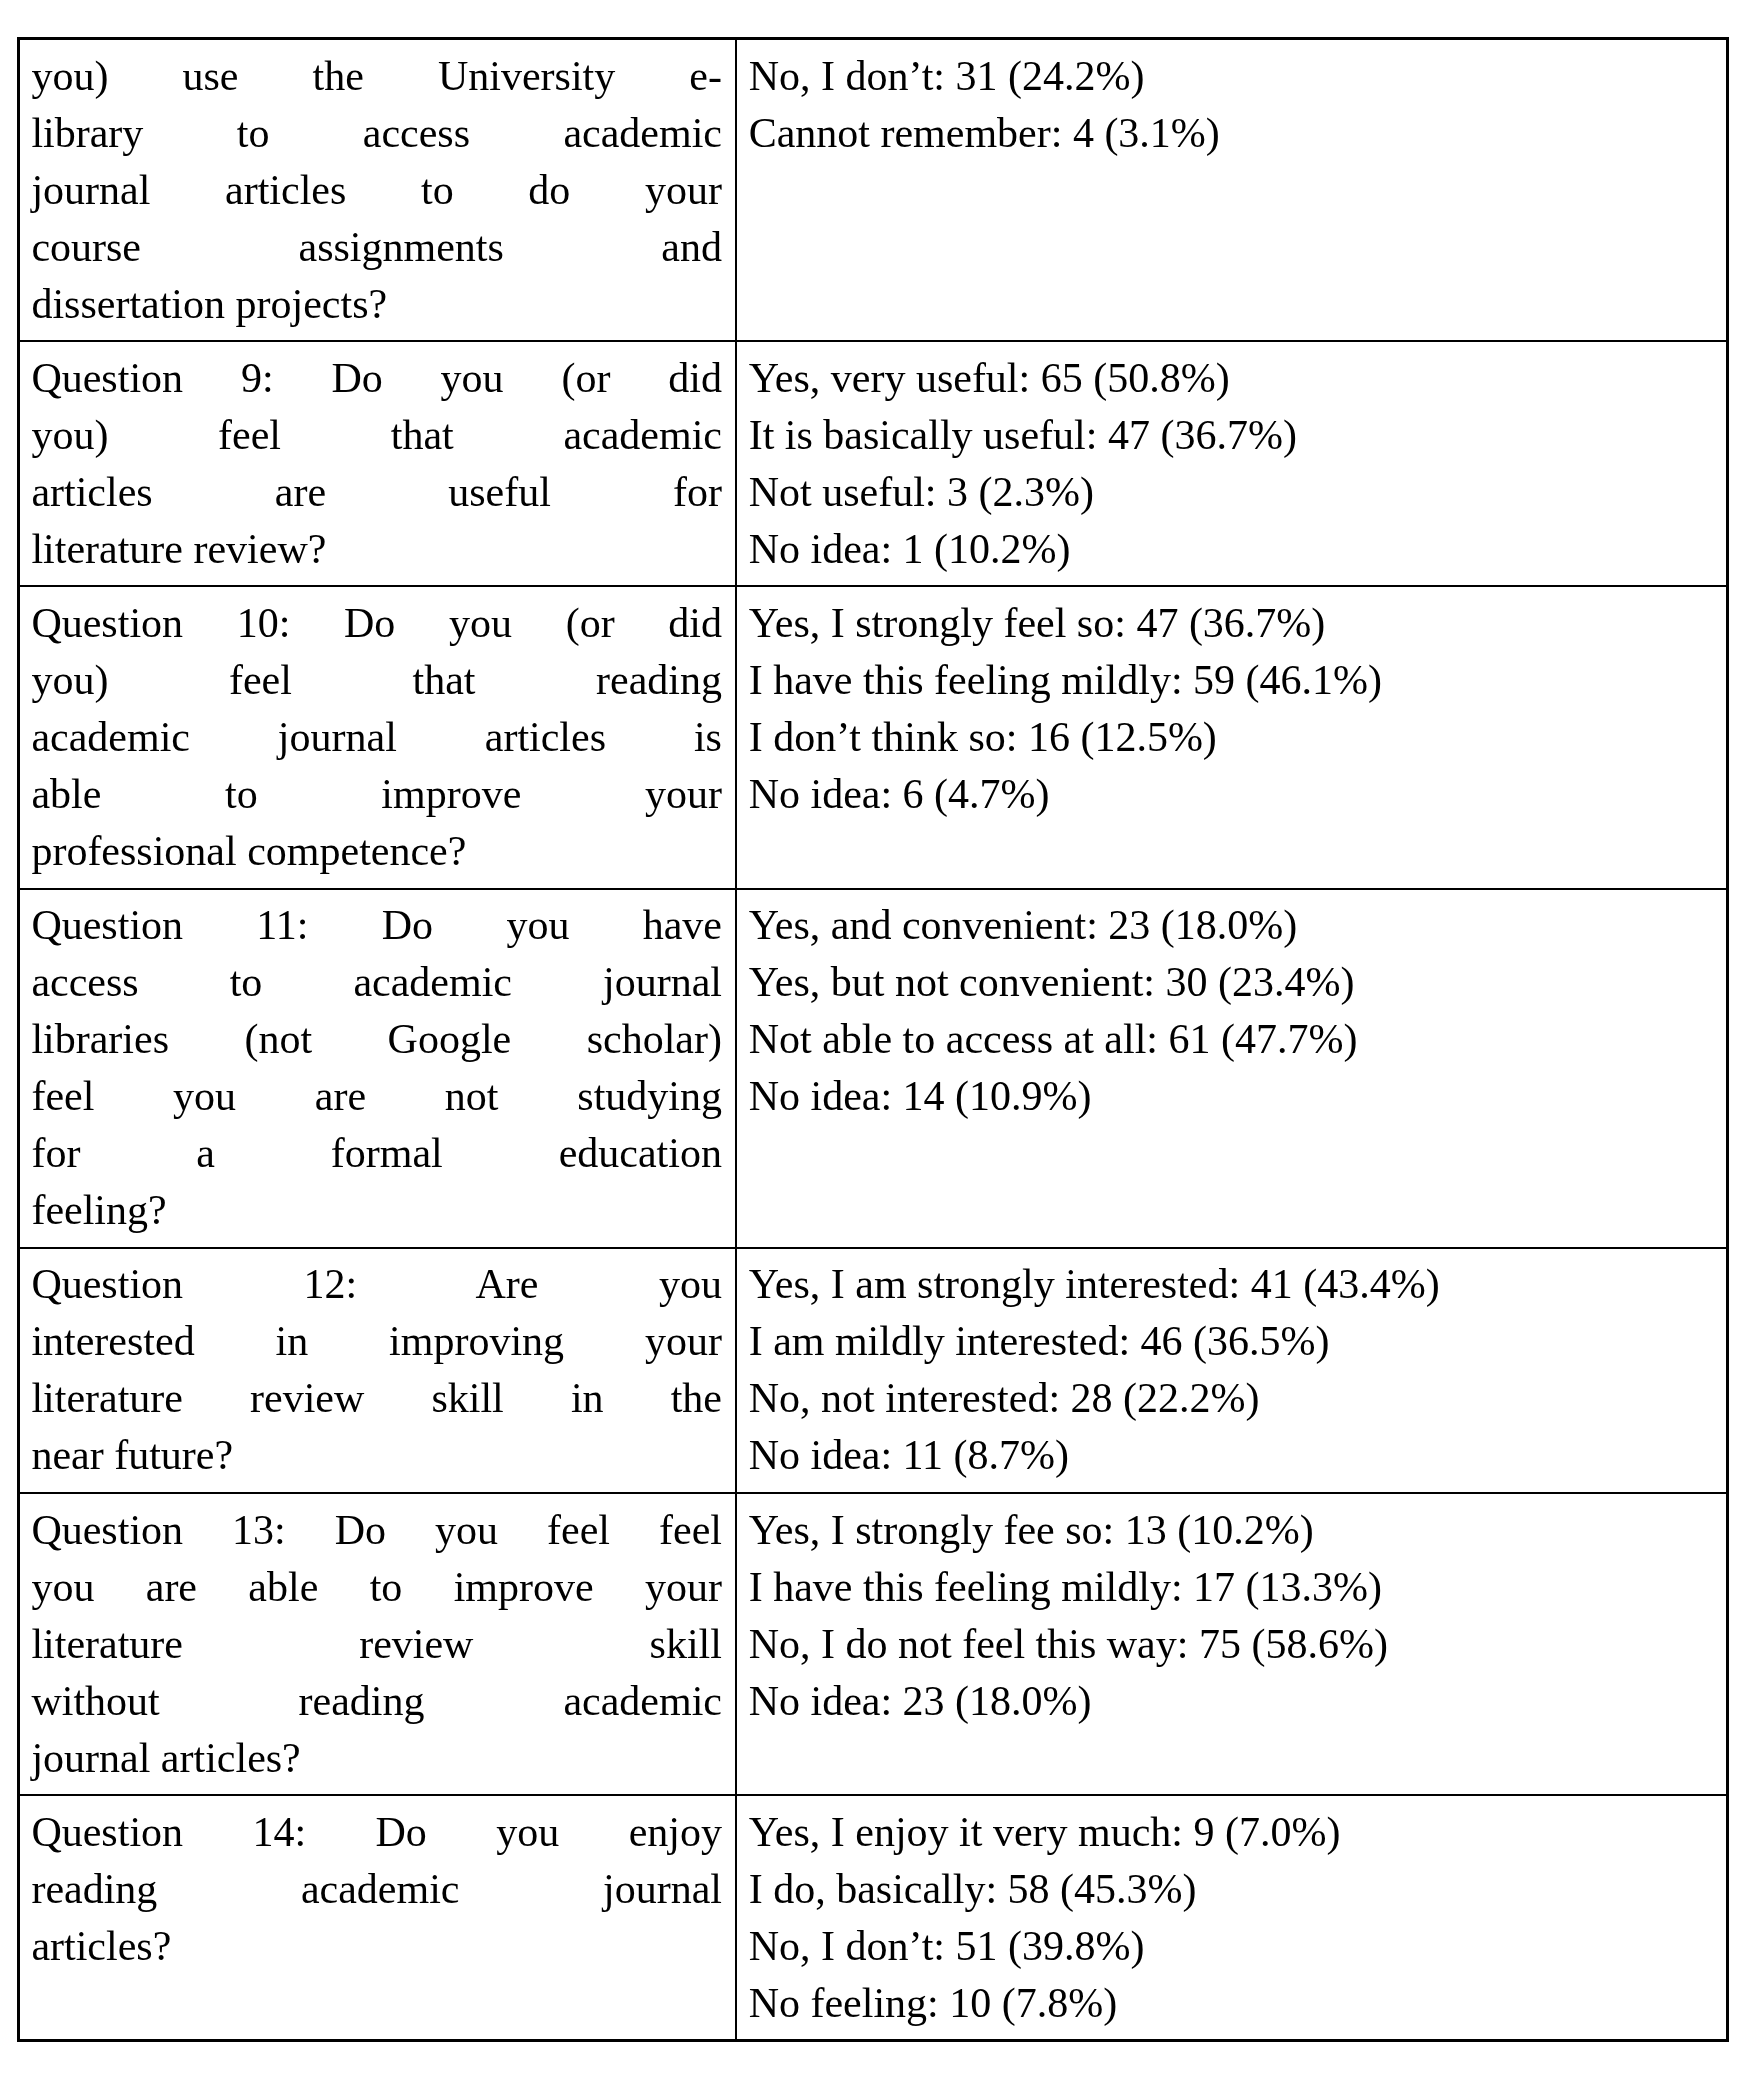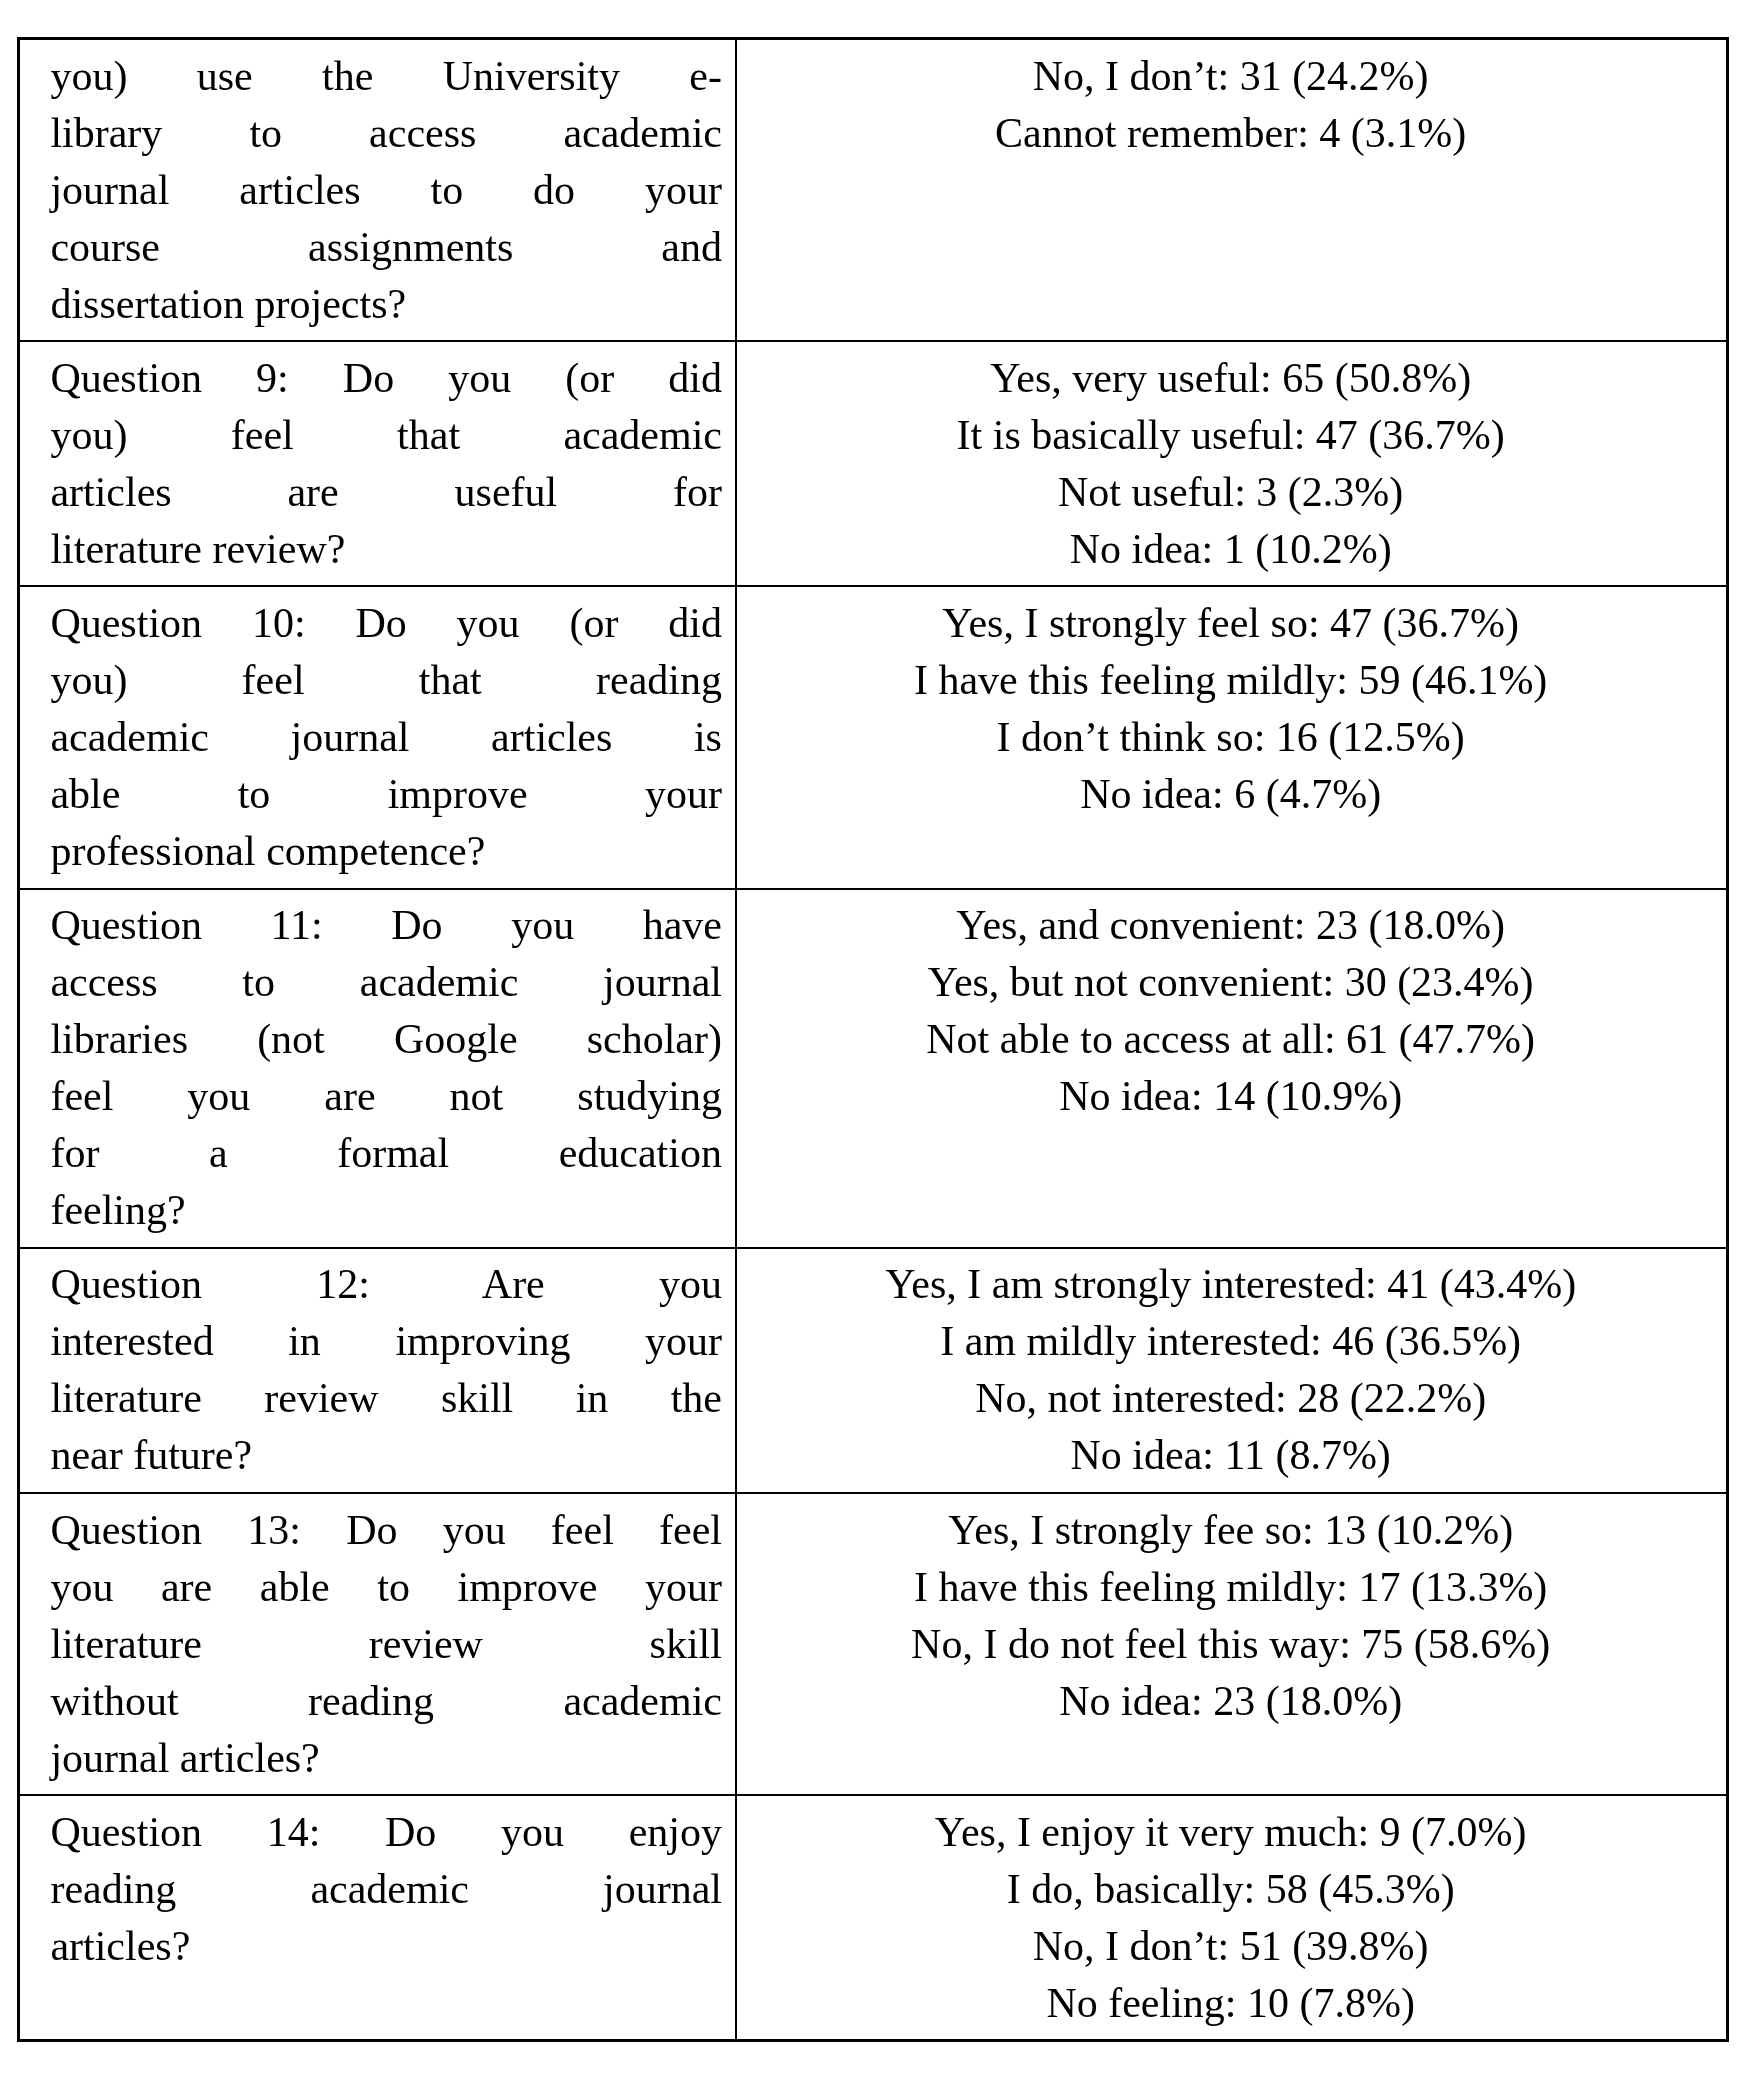--- a/index.html
+++ b/index.html
@@ -30,27 +30,26 @@
     border: 2.9px solid #000;
     vertical-align: top;
     padding: 7.6px 13.3px 7.6px 11.4px;
     font-size: 42px;
     line-height: 57px;
   }
   .qline {
     text-align: justify;
     text-align-last: justify;
     white-space: normal;
-    margin-left: 19px;
   }
   .qline.last {
     text-align-last: left;
   }
   .aline {
-    text-align: center;
+    text-align: left;
     white-space: nowrap;
     overflow: hidden;
   }
 </style>
 </head>
 <body>
 
 <div class="table-wrap">
   <table class="survey">
     <colgroup>

